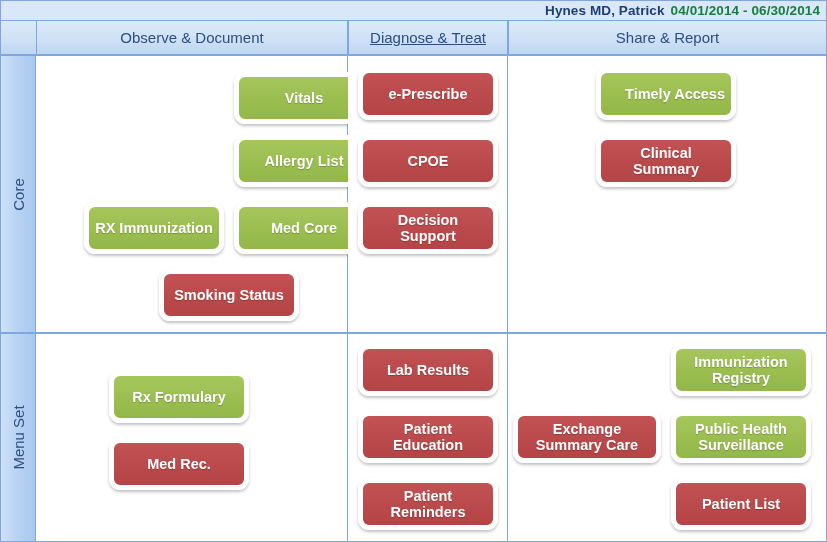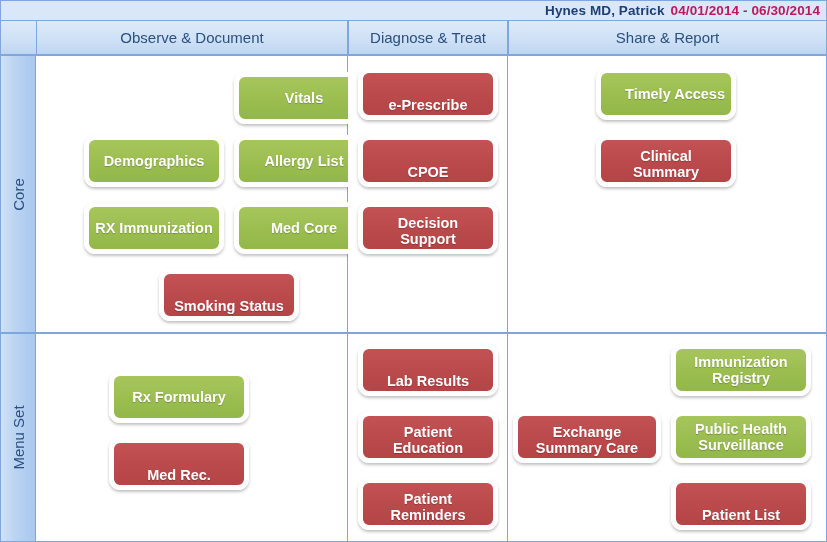--- a/index.html
+++ b/index.html
@@ -40,21 +40,21 @@
   }
   .titlebar .provider {
     font-size: 13.5px;
     font-weight: bold;
     color: #1f3f74;
     letter-spacing: 0.1px;
   }
   .titlebar .daterange {
     font-size: 13.5px;
     font-weight: bold;
-    color: #be185d;
+    color: #15803d;
     margin-left: 6px;
     letter-spacing: 0.1px;
   }
 
   
   .colheader-row {
     position: absolute;
     left: 0;
     top: 21px;
     width: 827px;
@@ -73,21 +73,21 @@
     justify-content: center;
     font-size: 15px;
     color: #2b4f7e;
   }
   .colheader.corner {
     width: 36px;
     border-left: 1px solid #7da7dd;
     border-right: none;
   }
   .colheader.c1 { width: 312px; }
-  .colheader.c2 { width: 160px; }
+  .colheader.c2 { width: 160px; text-decoration: underline; }
   .colheader.c3 { width: 319px; }
 
   
   .grid {
     position: absolute;
     left: 0;
     top: 55px;
     width: 827px;
     height: 487px;
     box-sizing: border-box;
@@ -150,21 +150,20 @@
     border: 5px solid #ffffff;
     box-shadow: 0 2px 3px rgba(120,120,120,0.45);
     text-shadow: 0 1px 1px rgba(0,0,0,0.22);
     user-select: none;
   }
   .btn.green {
     background: linear-gradient(to bottom, #a6c65c 0%, #9cbe51 50%, #93b74a 100%);
   }
   .btn.red {
     background: linear-gradient(to bottom, #c25254 0%, #bb4a4c 50%, #b44446 100%);
-    align-items: flex-end;
   }
   .btn .lbl { display: block; }
 </style>
 </head>
 <body>
 
 <div id="app">
 
   <div class="titlebar">
     <span class="provider">Hynes MD, Patrick</span>
@@ -187,23 +186,20 @@
   <div class="grid">
 
     <div class="band core">
       <div class="rowlabel">
         <span>Core</span>
       </div>
       <div class="cell c1">
           <div class="btn green" style="left: 198px; top: 16px; width: 140px; height: 52px;">
             <span class="lbl">Vitals</span>
           </div>
-          <div class="btn green" style="left: 48px; top: 79px; width: 140px; height: 52px;">
-            <span class="lbl">Demographics</span>
-          </div>
           <div class="btn green" style="left: 198px; top: 79px; width: 140px; height: 52px;">
             <span class="lbl">Allergy List</span>
           </div>
           <div class="btn green" style="left: 48px; top: 146px; width: 140px; height: 52px;">
             <span class="lbl">RX Immunization</span>
           </div>
           <div class="btn green" style="left: 198px; top: 146px; width: 140px; height: 52px;">
             <span class="lbl">Med Core</span>
           </div>
           <div class="btn red" style="left: 123px; top: 213px; width: 140px; height: 52px;">

